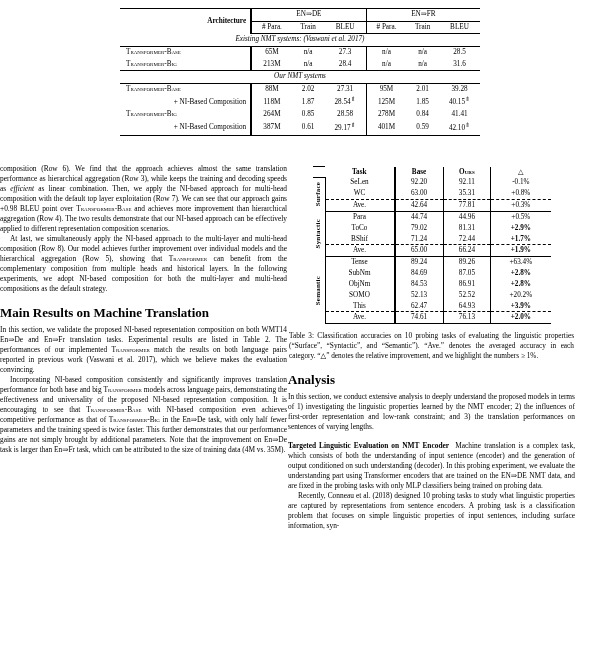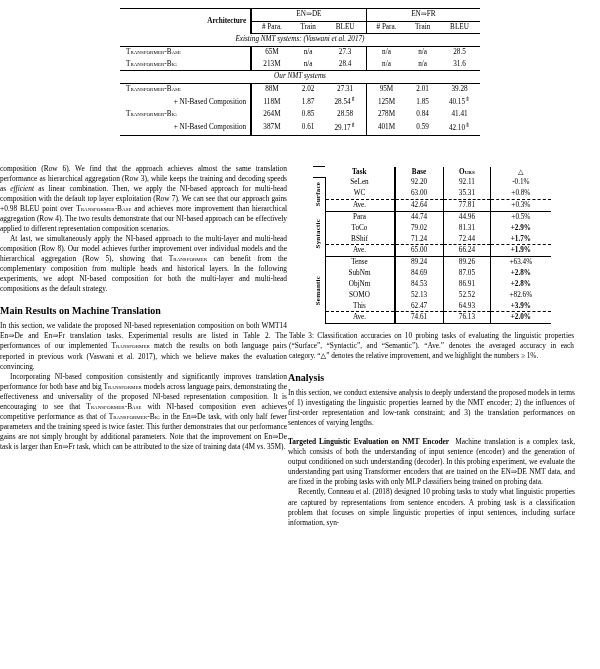--- a/index.html
+++ b/index.html
@@ -86,21 +86,21 @@
     hyphens: auto;
   }
   .colL { left: 0; }
   .colR { left: 288px; }
   p.body {
     margin: 0 0 0 0;
     text-indent: 10px;
   }
   p.body.noindent { text-indent: 0; }
   h3.sec {
-    font-size: 10px;
+    font-size: 13px;
     font-weight: bold;
     margin: 11px 0 4px 0;
     text-align: left;
     line-height: 1.2;
   }
   .sc { font-variant: small-caps; }
   .it { font-style: italic; }
   .runin { font-weight: bold; }
 
   
@@ -337,21 +337,21 @@
             <tr>
               <td class="task">ObjNm</td>
               <td class="dbl-l">84.53</td>
               <td class="sep-l">86.91</td>
               <td class="sep-l bold">+2.8%</td>
             </tr>
             <tr>
               <td class="task">SOMO</td>
               <td class="dbl-l">52.13</td>
               <td class="sep-l">52.52</td>
-              <td class="sep-l">+82.6%</td>
+              <td class="sep-l">+20.2%</td>
             </tr>
             <tr>
               <td class="task">This</td>
               <td class="dbl-l">62.47</td>
               <td class="sep-l">64.93</td>
               <td class="sep-l bold">+3.9%</td>
             </tr>
             <tr class="rule-bot">
               <td class="task dashtop ave">Ave.</td>
               <td class="dbl-l dashtop">74.61</td>

